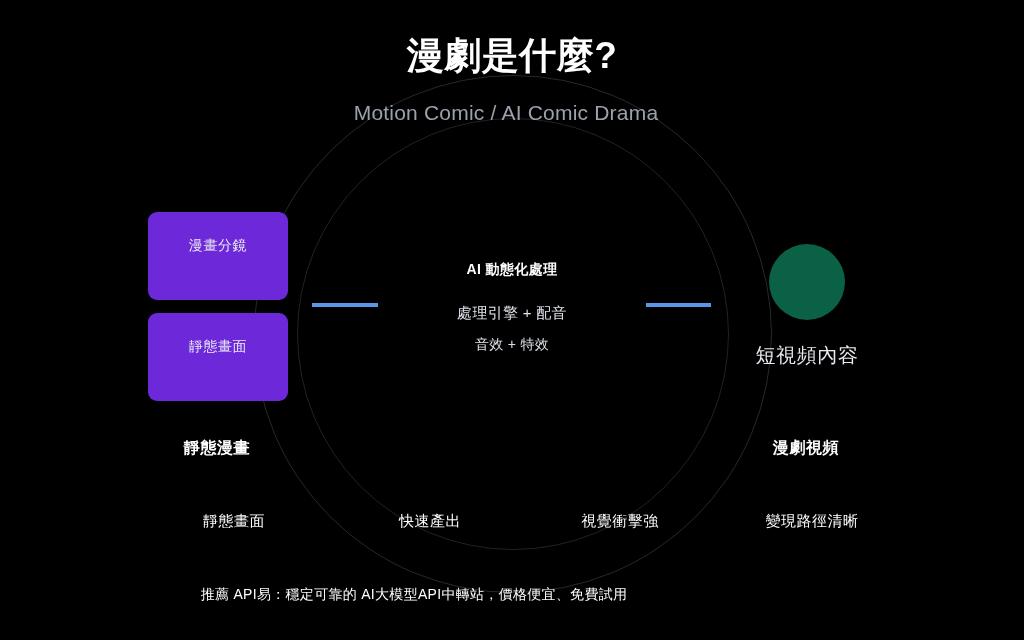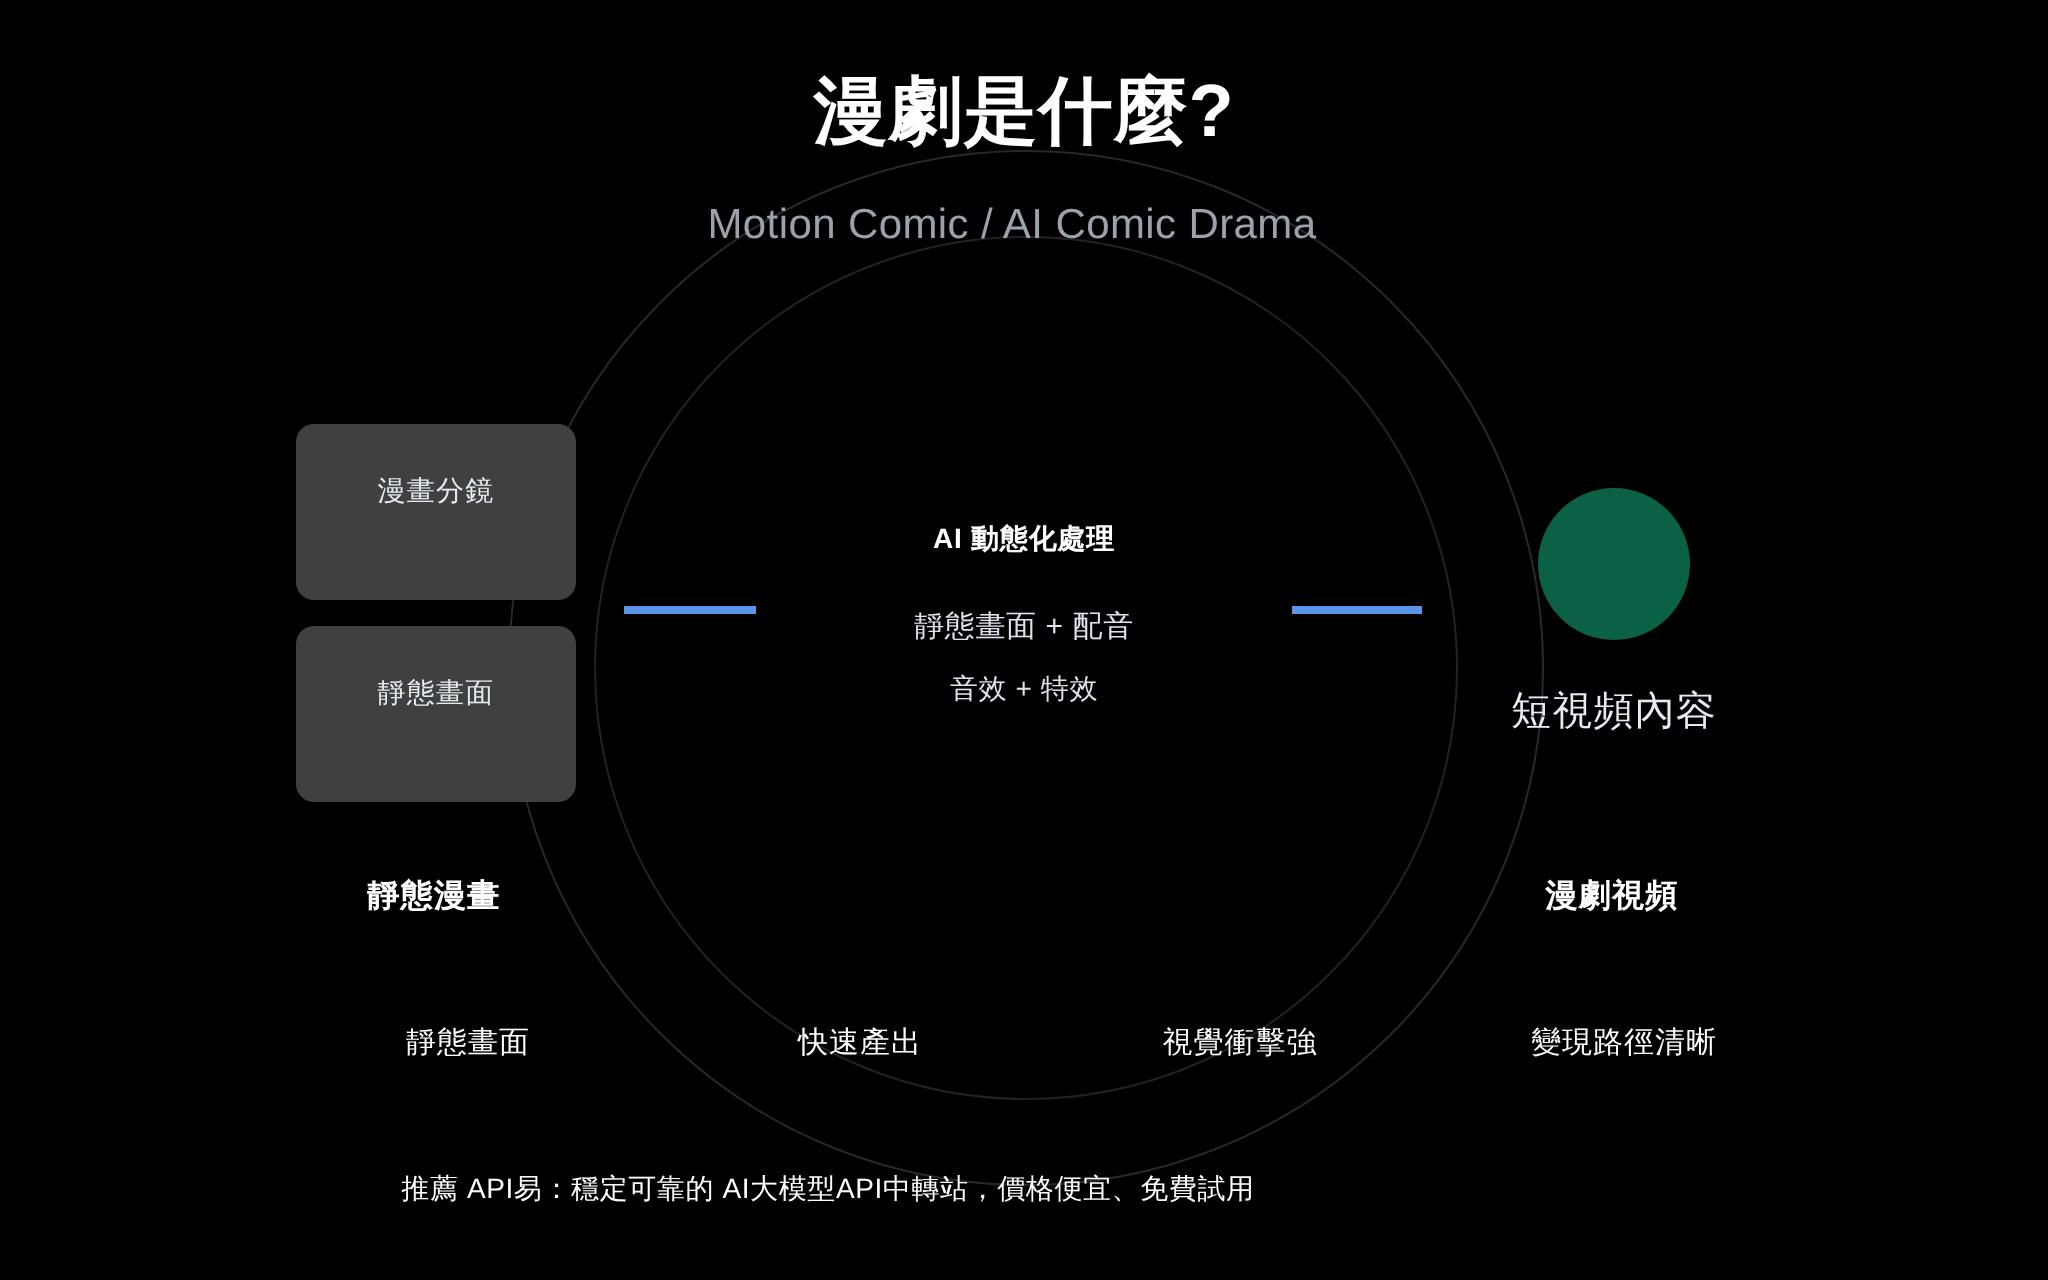--- a/index.html
+++ b/index.html
@@ -67,21 +67,21 @@
     color: #9ba2ac;
     letter-spacing: 0.2px;
   }
 
   
   .src-box {
     position: absolute;
     left: 148px;
     width: 140px;
     height: 88px;
-    background: #404040;
+    background: #6d28d9;
     border-radius: 9px;
     display: flex;
     align-items: center;
     justify-content: center;
   }
   #src-box-1 { top: 212px; }
   #src-box-2 { top: 313px; }
   .src-box-label {
     font-size: 14px;
     font-weight: 500;
@@ -211,21 +211,21 @@
     <span class="src-box-label">漫畫分鏡</span>
   </div>
   <div class="src-box" id="src-box-2">
     <span class="src-box-label">靜態畫面</span>
   </div>
 
   <div class="connector" id="connector-left"></div>
   <div class="connector" id="connector-right"></div>
 
   <div id="center-title">AI 動態化處理</div>
-  <div id="center-line-1">靜態畫面 + 配音</div>
+  <div id="center-line-1">處理引擎 + 配音</div>
   <div id="center-line-2">音效 + 特效</div>
 
   <div id="output-circle"></div>
   <div id="output-label">短視頻內容</div>
 
   <div class="stage-label" id="stage-label-0">靜態漫畫</div>
   <div class="stage-label" id="stage-label-2">漫劇視頻</div>
 
   <div class="feature" id="feature-0">靜態畫面</div>
   <div class="feature" id="feature-1">快速產出</div>

